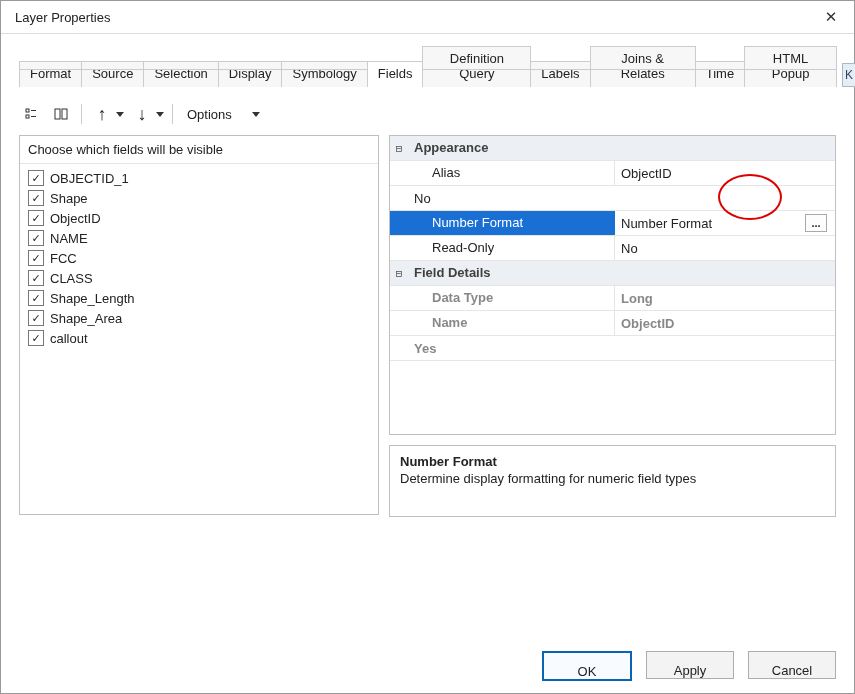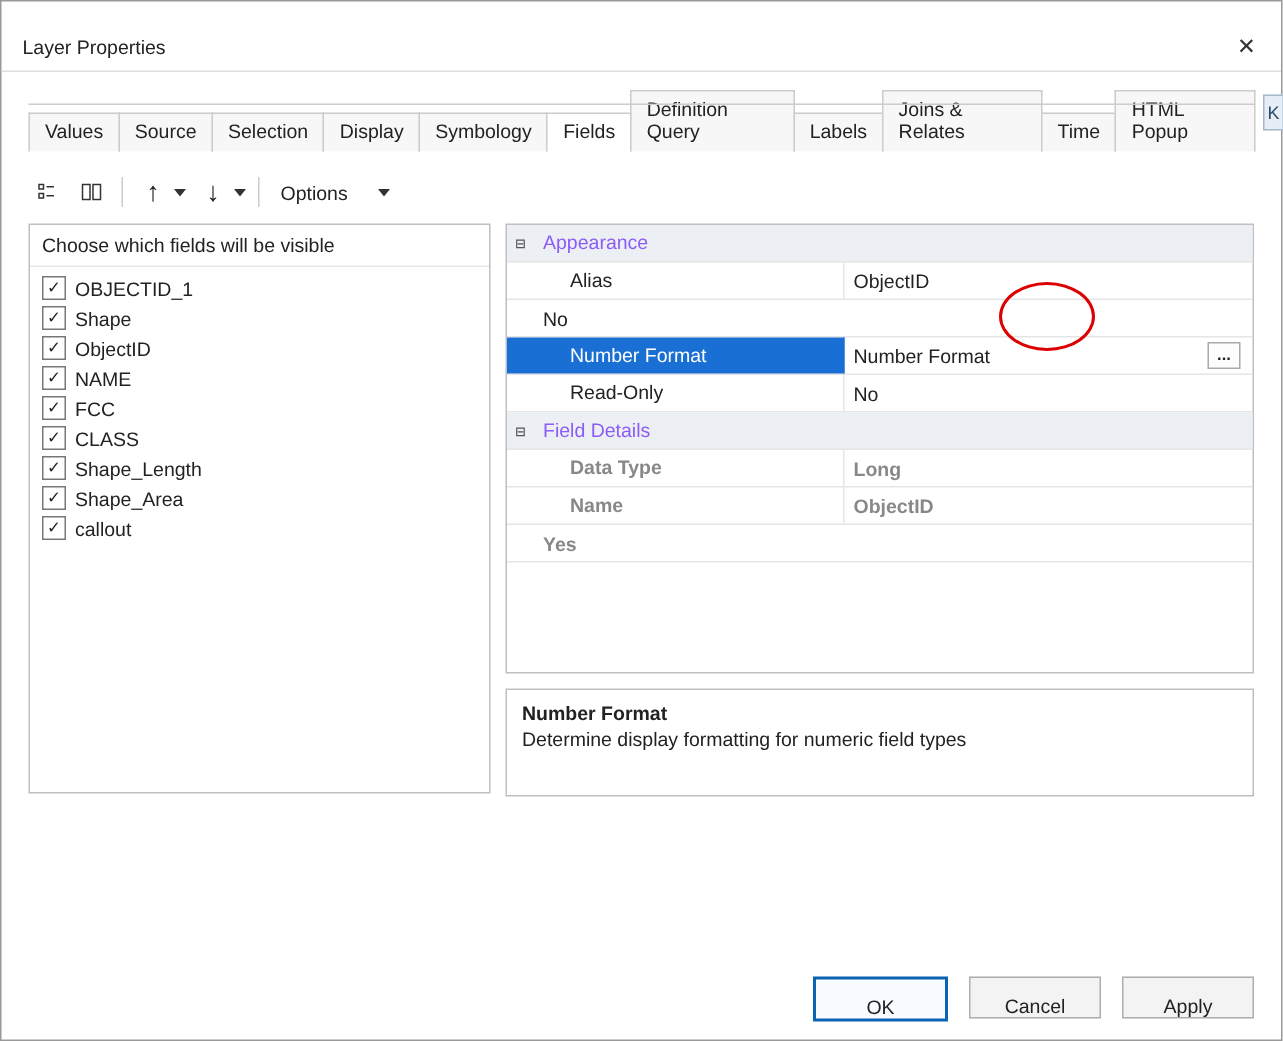--- a/index.html
+++ b/index.html
@@ -20,21 +20,21 @@
     width: 855px;
     height: 694px;
     background: #fff;
     border: 1px solid #999;
     box-sizing: border-box;
   }
   .titlebar {
     height: 32px;
     display: flex;
     align-items: center;
-    padding: 14px 8px 0 14px;
+    padding: 0 8px 0 14px;
     font-size: 13px;
     border-bottom: 1px solid #ddd;
   }
   .titlebar .title { flex: 1; }
   .close-x {
     width: 30px;
     text-align: center;
     font-size: 15px;
     color: #333;
     cursor: pointer;
@@ -47,20 +47,21 @@
   }
   .tab {
     padding: 4px 10px 6px 10px;
     border: 1px solid #ccc;
     border-bottom: none;
     background: #f7f7f7;
     margin-right: -1px;
     cursor: pointer;
     font-size: 13px;
     position: relative;
+    text-align: center;
   }
   .tab.active {
     background: #fff;
     z-index: 2;
   }
   .tabline {
     position: absolute;
     left: 18px;
     right: 18px;
     border-top: 1px solid #ccc;
@@ -102,21 +103,21 @@
     border-top: 5px solid #333;
     display: inline-block;
   }
   .body {
     display: flex;
     gap: 10px;
     padding: 0 18px;
     margin-top: 4px;
   }
   .left-panel {
-    width: 308px;
+    width: 360px;
     height: 380px;
     border: 1px solid #bfbfbf;
     box-sizing: border-box;
     background: #fff;
   }
   .lp-header {
     padding: 6px 8px;
     border-bottom: 1px solid #e5e5e5;
   }
   .field-list {
@@ -156,21 +157,21 @@
     display: flex;
     align-items: stretch;
     height: 24px;
     border-bottom: 1px solid #e5e5e5;
   }
   .pg-cat {
     background: #eceff4;
     color: #6a6a6a;
     font-weight: 400;
   }
-  .pg-cat .pg-key { font-weight: 400; color:#8b5cf6;}
+  .pg-cat .pg-key { font-weight: 700; color:#404040;}
   .pg-toggle {
     width: 18px;
     display: flex;
     align-items: center;
     justify-content: center;
     color: #555;
     font-family: monospace;
     font-size: 11px;
   }
   .pg-key {
@@ -270,21 +271,21 @@
   <div class="behind-ok">
     <span>K</span>
   </div>
 
   <div class="titlebar">
     <span class="title">Layer Properties</span>
     <span class="close-x">✕</span>
   </div>
 
   <div class="tabs" id="tabs">
-      <div class="tab">Values</div>
+      <div class="tab">Format</div>
       <div class="tab">Source</div>
       <div class="tab">Selection</div>
       <div class="tab">Display</div>
       <div class="tab">Symbology</div>
       <div class="tab active">Fields</div>
       <div class="tab">Definition Query</div>
       <div class="tab">Labels</div>
       <div class="tab">Joins &amp; Relates</div>
       <div class="tab">Time</div>
       <div class="tab">HTML Popup</div>
@@ -429,20 +430,20 @@
       </div>
     </div>
 
   </div>
 
   <div class="dlg-buttons">
     <span class="btn primary">
         <span>OK</span>
       </span>
     <span class="btn">
+        <span>Apply</span>
+      </span>
+    <span class="btn">
         <span>Cancel</span>
       </span>
-    <span class="btn">
-        <span>Apply</span>
-      </span>
   </div>
 
 </div>
 
 </body></html>

